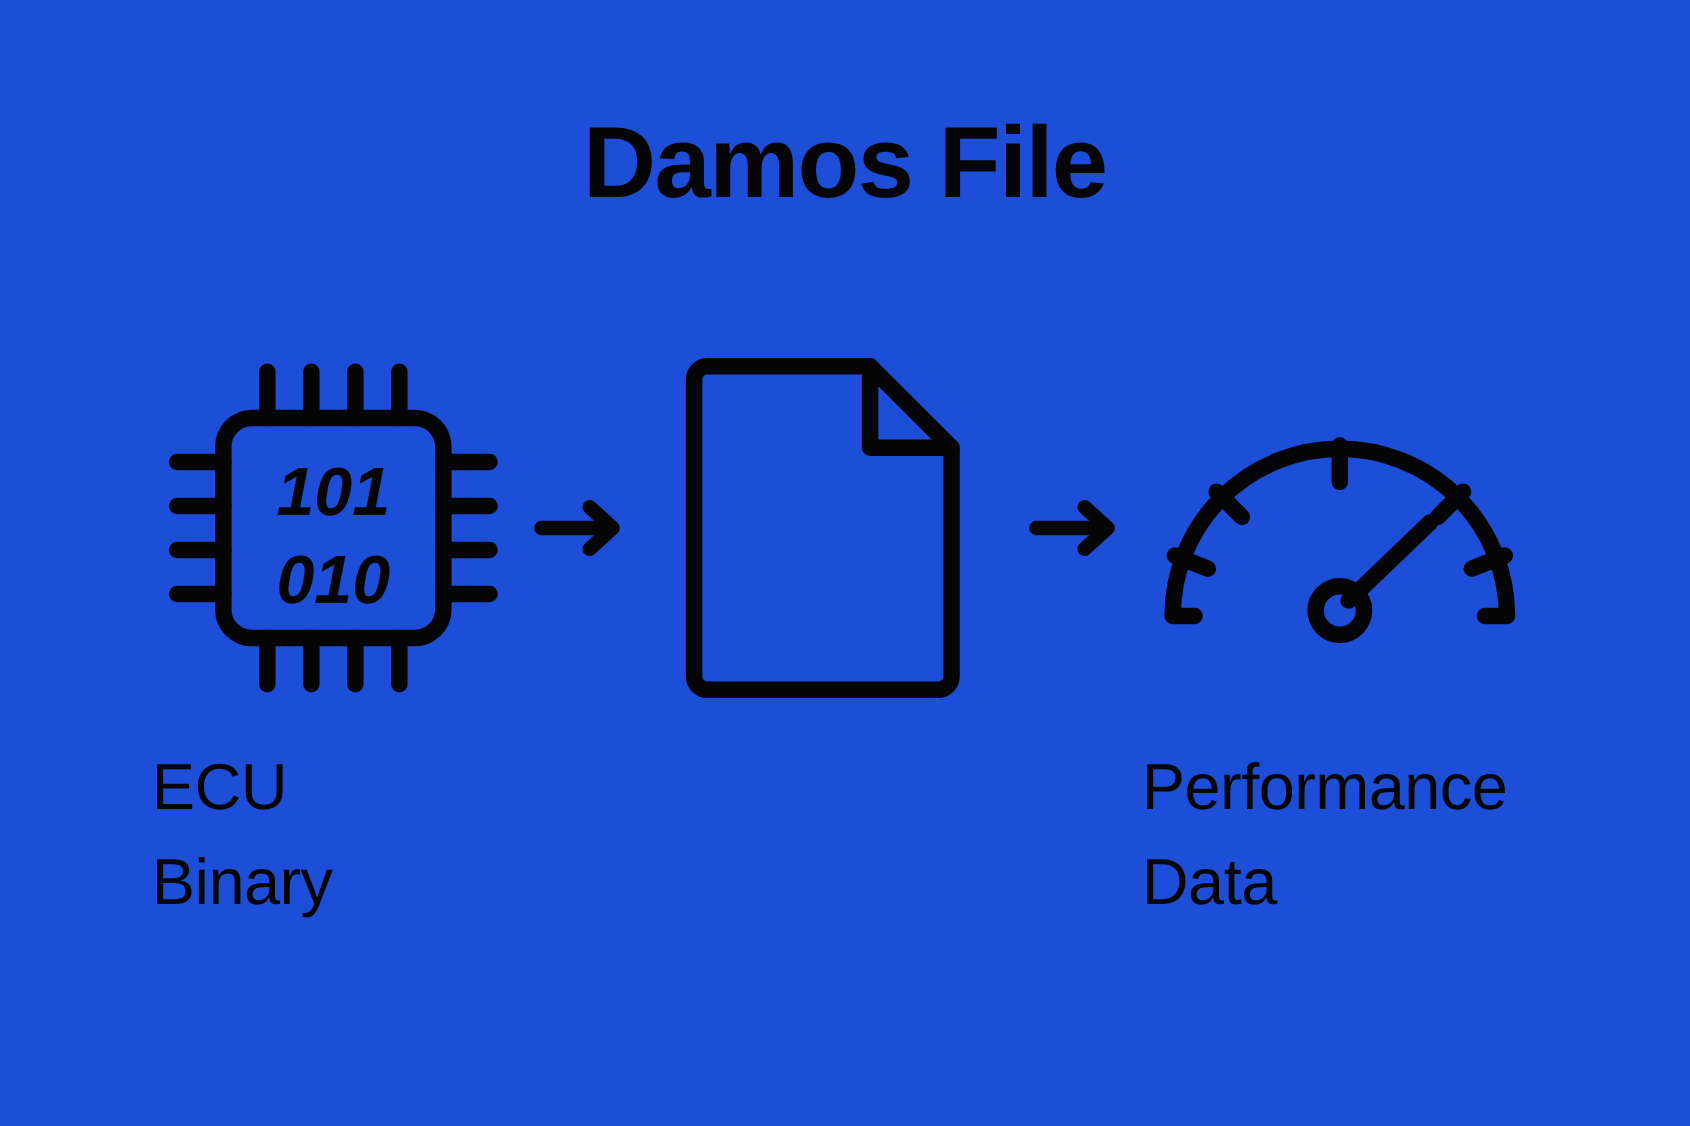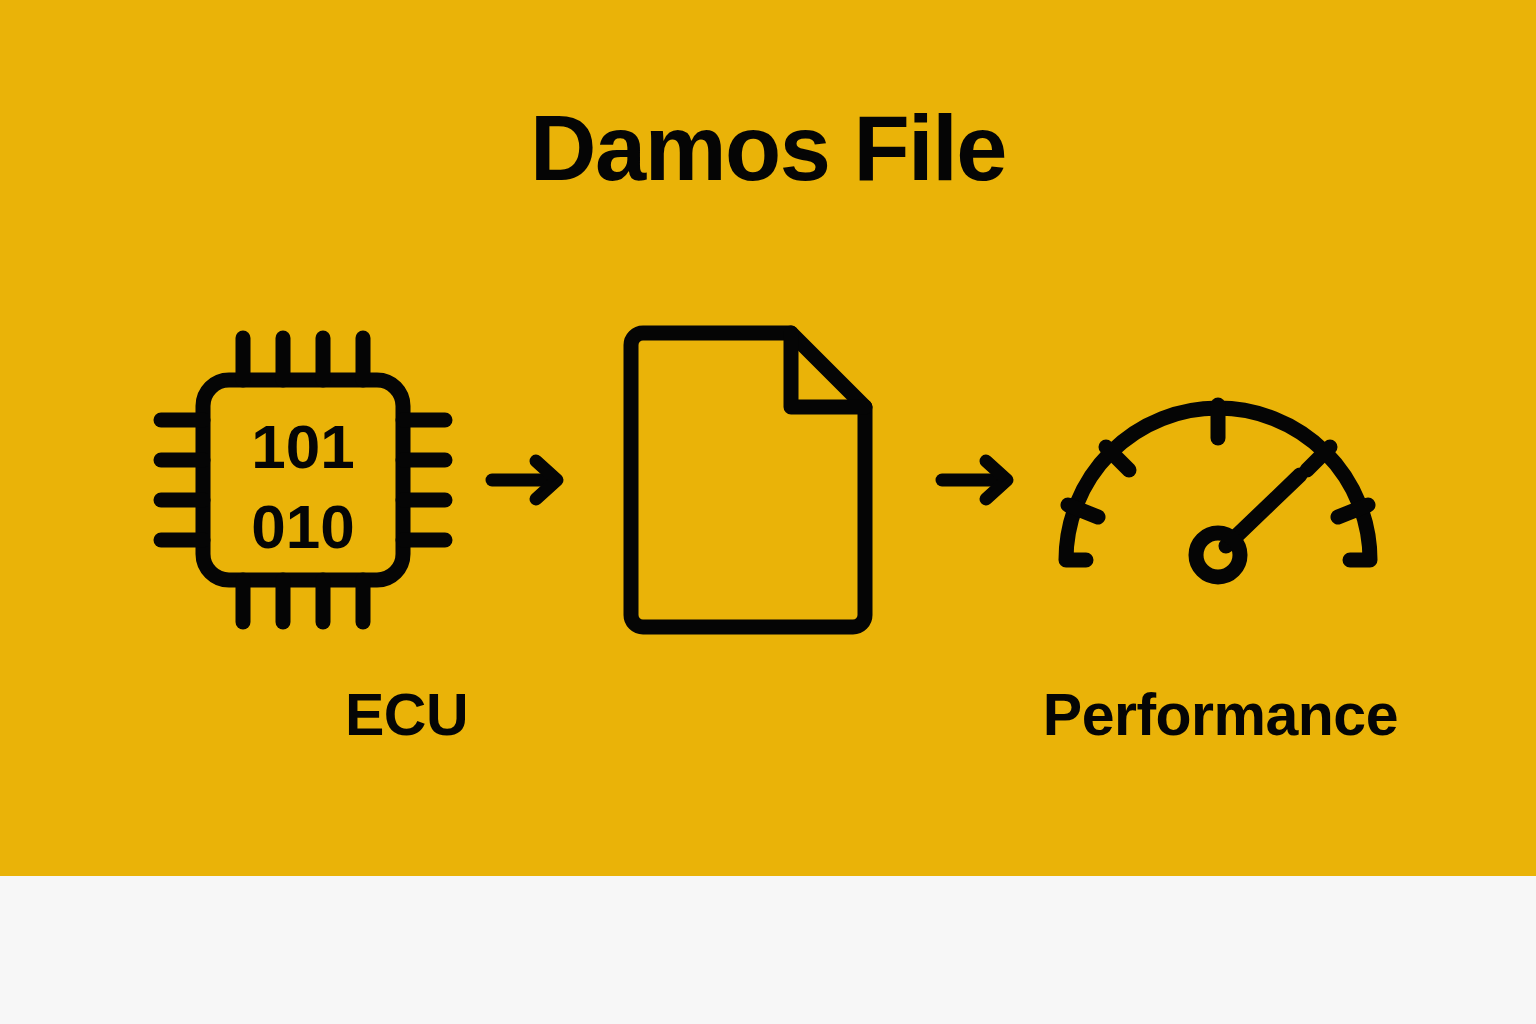--- a/index.html
+++ b/index.html
@@ -11,22 +11,22 @@
     height: 1024px;
     background: #f7f7f7;
     font-family: "Liberation Sans", sans-serif;
     color: #000000;
     overflow: hidden;
   }
 
   .page {
     position: relative;
     width: 1536px;
-    height: 876px;
-    background: #eab308;
+    height: 1024px;
+    background: #1d4ed8;
   }
 
   
   .title {
     position: absolute;
     top: 100px;
     left: 0;
     width: 1536px;
     text-align: center;
     font-size: 92px;
@@ -47,20 +47,21 @@
     display: flex;
     flex-direction: row;
     align-items: center;
     justify-content: center;
   }
 
   .stage-icon {
     display: flex;
     align-items: center;
     justify-content: center;
+    font-style: italic;
   }
 
   .stage-icon.chip   { width: 330px; height: 330px; }
   .stage-icon.file   { width: 330px; height: 340px; }
   .stage-icon.gauge  { width: 360px; height: 330px; }
 
   .arrow-cell {
     width: 120px;
     height: 330px;
     display: flex;
@@ -74,23 +75,23 @@
     top: 672px;
     left: 0;
     width: 1536px;
     display: flex;
     flex-direction: row;
     align-items: flex-start;
     justify-content: center;
   }
 
   .label-cell {
-    text-align: right;
+    text-align: left;
     font-size: 59px;
-    font-weight: 700;
+    font-weight: 400;
     line-height: 1.48;
     letter-spacing: -0.5px;
     color: #050505;
   }
 
   .label-cell.c1 { width: 330px; }
   .label-cell.c2 { width: 330px; }
   .label-cell.c3 { width: 360px; }
 
   .label-gap { width: 120px; }
@@ -195,28 +196,30 @@
         </g>
       </svg>
     </div>
 
   </div>
 
   <div class="labels">
 
     <div class="label-cell c1">
       <span class="label-line">ECU</span>
+      <span class="label-line">Binary</span>
     </div>
 
     <div class="label-gap"></div>
 
     <div class="label-cell c2">
     </div>
 
     <div class="label-gap"></div>
 
     <div class="label-cell c3">
       <span class="label-line">Performance</span>
+      <span class="label-line">Data</span>
     </div>
 
   </div>
 
 </div>
 
 </body></html>

